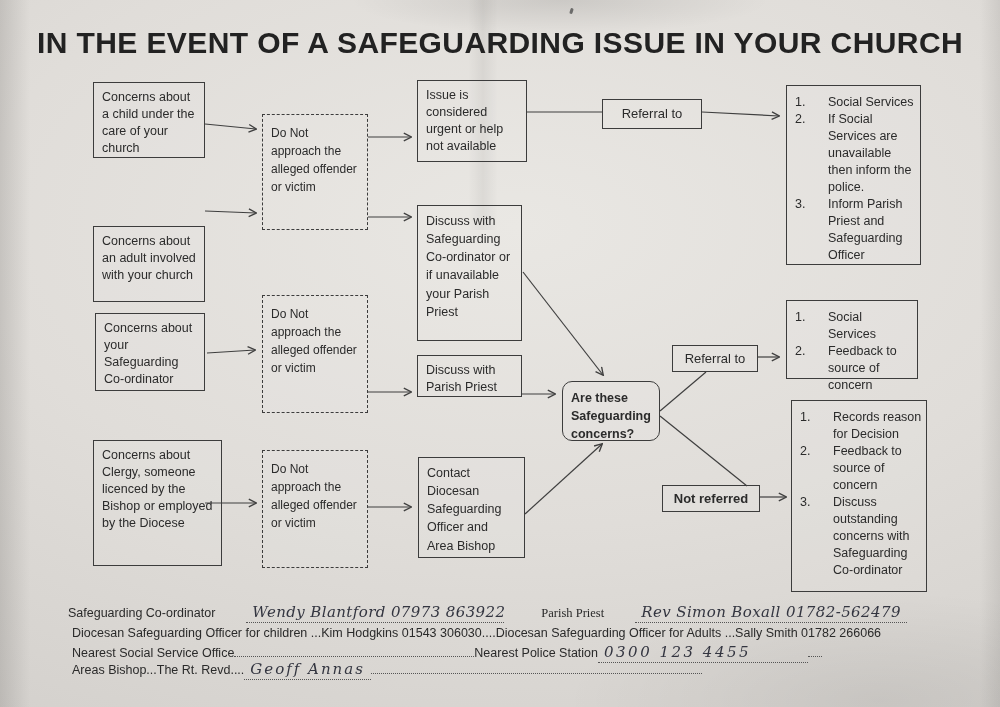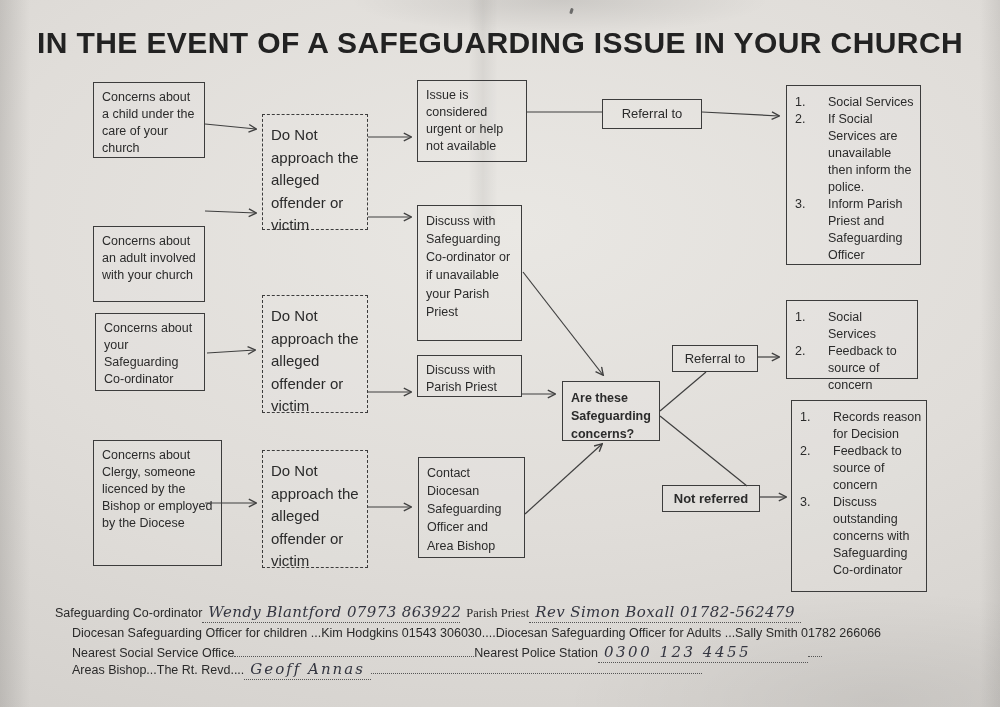--- a/index.html
+++ b/index.html
@@ -18,22 +18,22 @@
   .speck{position:absolute;width:3px;height:6px;background:#4a4a4a;border-radius:2px;transform:rotate(18deg);opacity:.75;}
   .title{
     position:absolute;top:26px;left:0;width:1000px;margin:0;text-align:center;
     font-size:30px;font-weight:600;letter-spacing:.4px;color:#222;
   }
   .box{
     position:absolute;border:1.6px solid #3c3c3c;box-sizing:border-box;
     padding:6px 7px 4px 8px;font-size:12.5px;line-height:1.36;color:#2b2b2b;
     background:rgba(255,255,255,0.06);
   }
-  .donot{border-style:dashed;border-width:1.6px;font-size:15px;line-height:1.5;padding-top:9px;}
-  .decision{font-weight:700;font-size:12.5px;line-height:1.42;padding-top:8px;}
+  .donot{border-style:dashed;border-width:1.6px;font-size:12px;line-height:1.5;padding-top:9px;}
+  .decision{font-weight:700;font-size:12.5px;line-height:1.42;padding-top:8px;border-radius:10px;}
   .tag{display:flex;align-items:center;justify-content:center;font-size:13px;padding:0 4px;text-align:center;}
   .list{padding:8px 4px 4px 8px;}
   .li{display:flex;margin-bottom:0;}
   .li .num{width:33px;flex:0 0 33px;}
   .li .txt{flex:1;}
   .arrows{position:absolute;left:0;top:0;width:1000px;height:707px;}
   .cline{position:absolute;display:flex;align-items:baseline;font-size:12.5px;color:#2a2a2a;white-space:nowrap;}
   .plabel{flex:0 0 auto;}
   .hand{
     font-family:"DejaVu Serif",serif;font-style:italic;font-size:15px;color:#333540;
@@ -133,21 +133,21 @@
     <div class="li">
       <span class="num">2.</span>
       <span class="txt">Feedback to source of concern</span>
     </div>
     <div class="li">
       <span class="num">3.</span>
       <span class="txt">Discuss outstanding concerns with Safeguarding Co-ordinator</span>
     </div>
   </div>
 
-  <div class="cline" style="left:55px;top:603px;width:742px;">
+  <div class="cline" style="left:68px;top:603px;width:742px;gap:31px;">
     <span class="plabel">Safeguarding Co-ordinator</span>
     <span class="hand" style="width:258px;">Wendy Blantford 07973 863922</span>
     <span class="plabel" style="margin-left:6px;font-family:Liberation Serif, serif;">Parish Priest</span>
     <span class="hand" style="flex:1;">Rev Simon Boxall  01782-562479</span>
   </div>
 
   <div class="cline" style="left:72px;top:626px;width:900px;">
     <span class="plabel">Diocesan Safeguarding Officer for children ...Kim Hodgkins 01543 306030....Diocesan Safeguarding Officer for Adults ...Sally Smith 01782 266066</span>
   </div>
 

